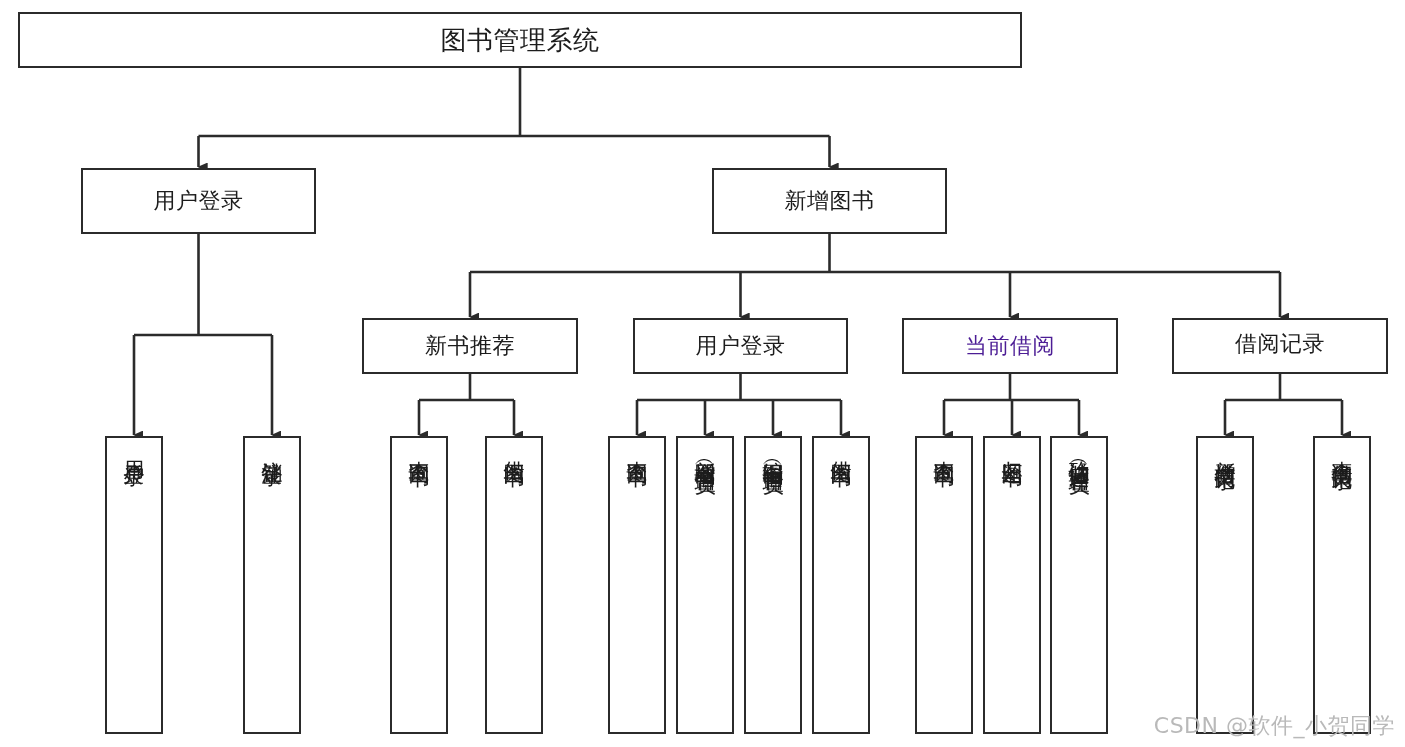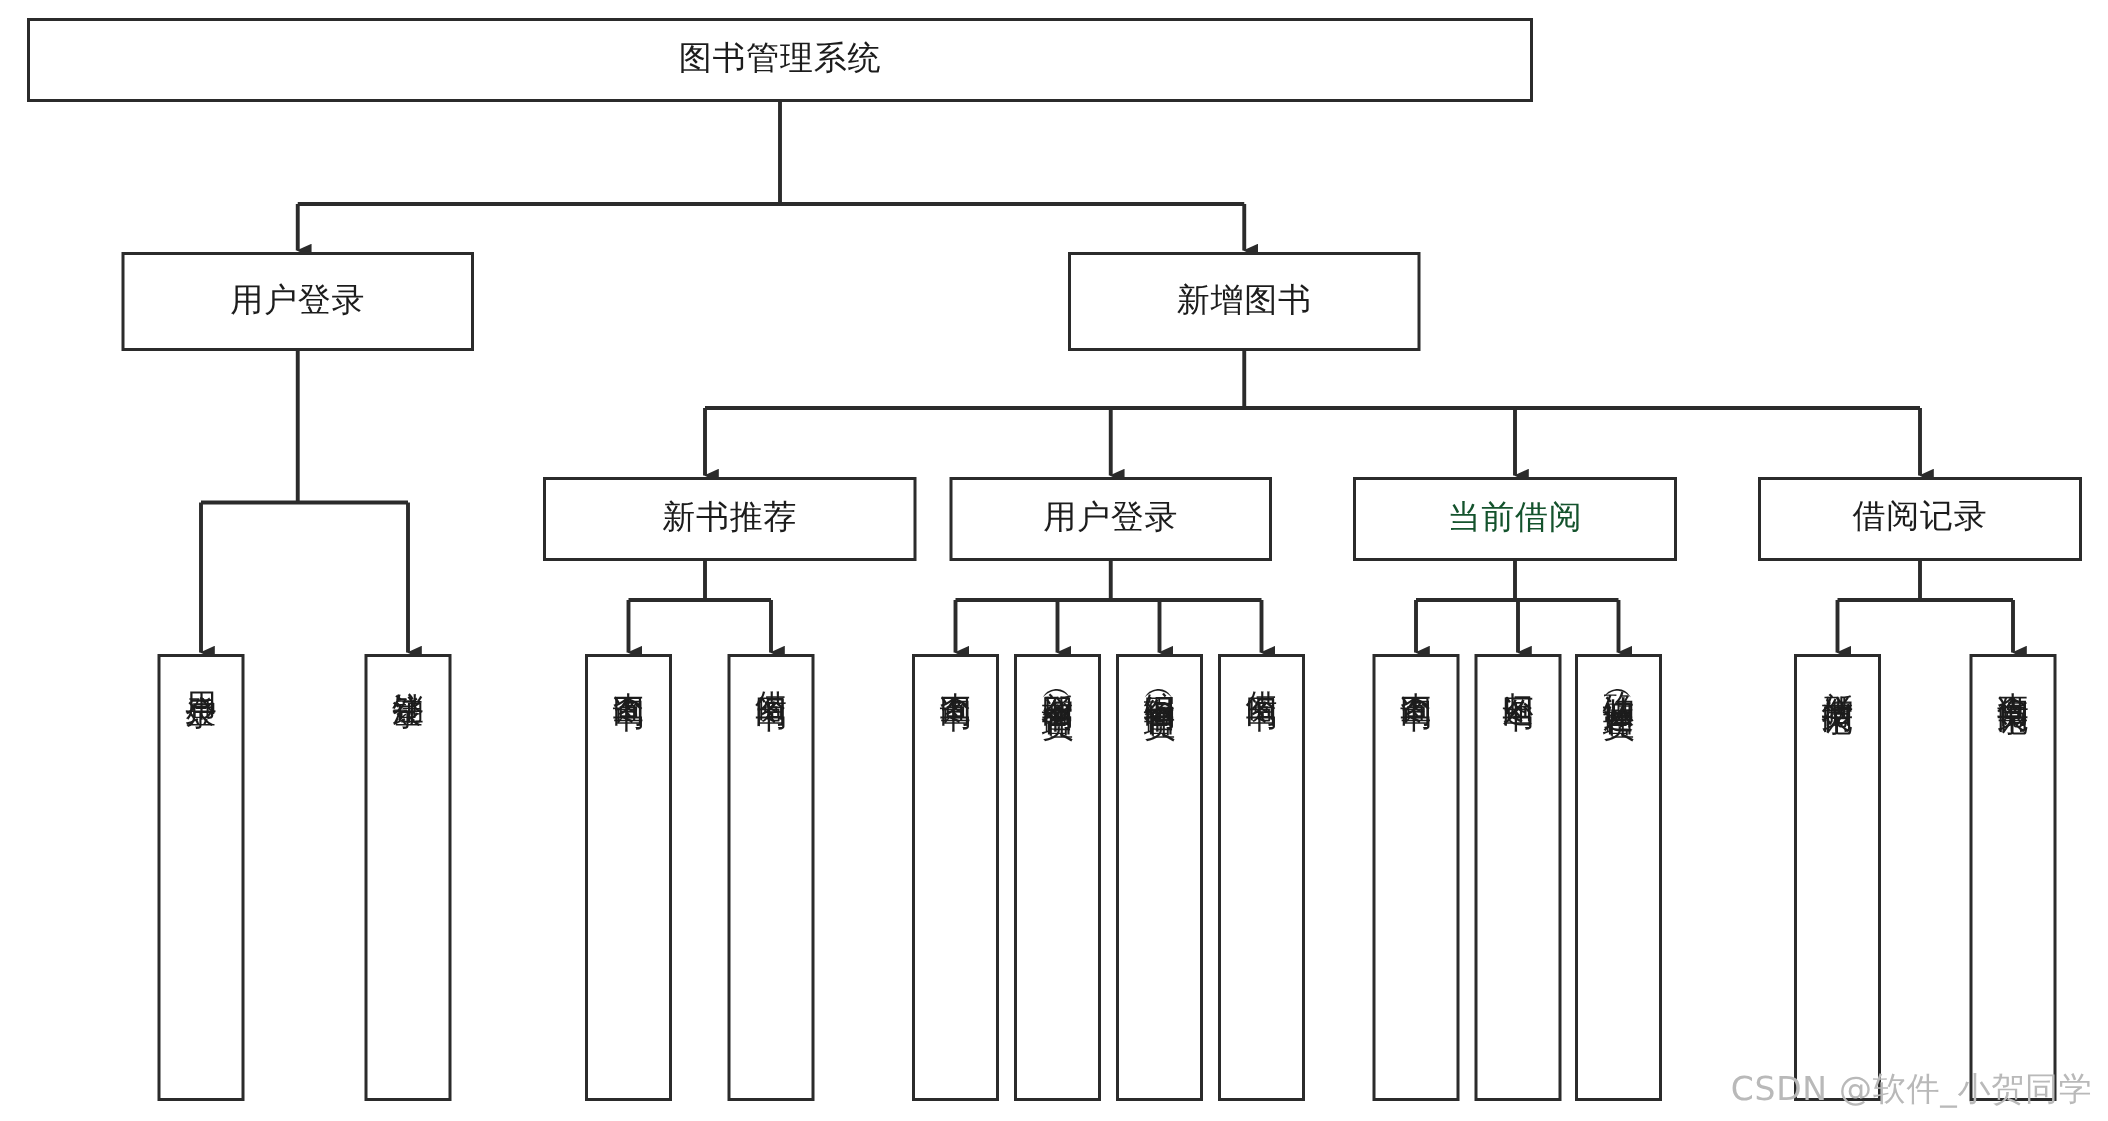--- a/index.html
+++ b/index.html
@@ -37,21 +37,21 @@
     color: #1c1c1c;
     z-index: 2;
   }
   .node .node-label {
     display: block;
     text-align: center;
     line-height: 1.18;
     letter-spacing: 0.5px;
   }
   .node-root .node-label {
-    font-size: 22px;
+    font-size: 26px;
   }
   .node-l2 .node-label,
   .node-l3 .node-label {
     font-size: 22px;
   }
   .node-leaf {
     padding: 6px 0;
     align-items: flex-start;
     justify-content: center;
   }
@@ -125,27 +125,27 @@
   <div id="nodes-layer">
       <div class="node node-root" style="left: 18px; top: 12px; width: 1004px; height: 56px; border-color: rgb(43, 43, 43); background: rgb(255, 255, 255); color: rgb(28, 28, 28);">
         <span class="node-label">图书管理系统</span>
       </div>
       <div class="node node-l2" style="left: 81px; top: 168px; width: 235px; height: 66px; border-color: rgb(43, 43, 43); background: rgb(255, 255, 255); color: rgb(28, 28, 28);">
         <span class="node-label">用户登录</span>
       </div>
       <div class="node node-l2" style="left: 712px; top: 168px; width: 235px; height: 66px; border-color: rgb(43, 43, 43); background: rgb(255, 255, 255); color: rgb(28, 28, 28);">
         <span class="node-label">新增图书</span>
       </div>
-      <div class="node node-l3" style="left: 362px; top: 318px; width: 249px; height: 56px; border-color: rgb(43, 43, 43); background: rgb(255, 255, 255); color: rgb(28, 28, 28);">
+      <div class="node node-l3" style="left: 362px; top: 318px; width: 216px; height: 56px; border-color: rgb(43, 43, 43); background: rgb(255, 255, 255); color: rgb(28, 28, 28);">
         <span class="node-label">新书推荐</span>
       </div>
       <div class="node node-l3" style="left: 633px; top: 318px; width: 215px; height: 56px; border-color: rgb(43, 43, 43); background: rgb(255, 255, 255); color: rgb(28, 28, 28);">
         <span class="node-label">用户登录</span>
       </div>
-      <div class="node node-l3" style="left: 902px; top: 318px; width: 216px; height: 56px; border-color: rgb(43, 43, 43); background: rgb(255, 255, 255); color: #14532d;">
+      <div class="node node-l3" style="left: 902px; top: 318px; width: 216px; height: 56px; border-color: rgb(43, 43, 43); background: rgb(255, 255, 255); color: #4c1d95;">
         <span class="node-label">当前借阅</span>
       </div>
       <div class="node node-l3" style="left: 1172px; top: 318px; width: 216px; height: 56px; border-color: rgb(43, 43, 43); background: rgb(255, 255, 255); color: rgb(28, 28, 28); font-family: Liberation Mono, monospace;">
         <span class="node-label">借阅记录</span>
       </div>
       <div class="node node-leaf" style="left: 105px; top: 436px; width: 58px; height: 298px; border-color: rgb(43, 43, 43); background: rgb(255, 255, 255); color: rgb(28, 28, 28);">
         <span class="node-label">用户登录</span>
       </div>
       <div class="node node-leaf" style="left: 243px; top: 436px; width: 58px; height: 298px; border-color: rgb(43, 43, 43); background: rgb(255, 255, 255); color: rgb(28, 28, 28);">
         <span class="node-label">注销登录</span>

